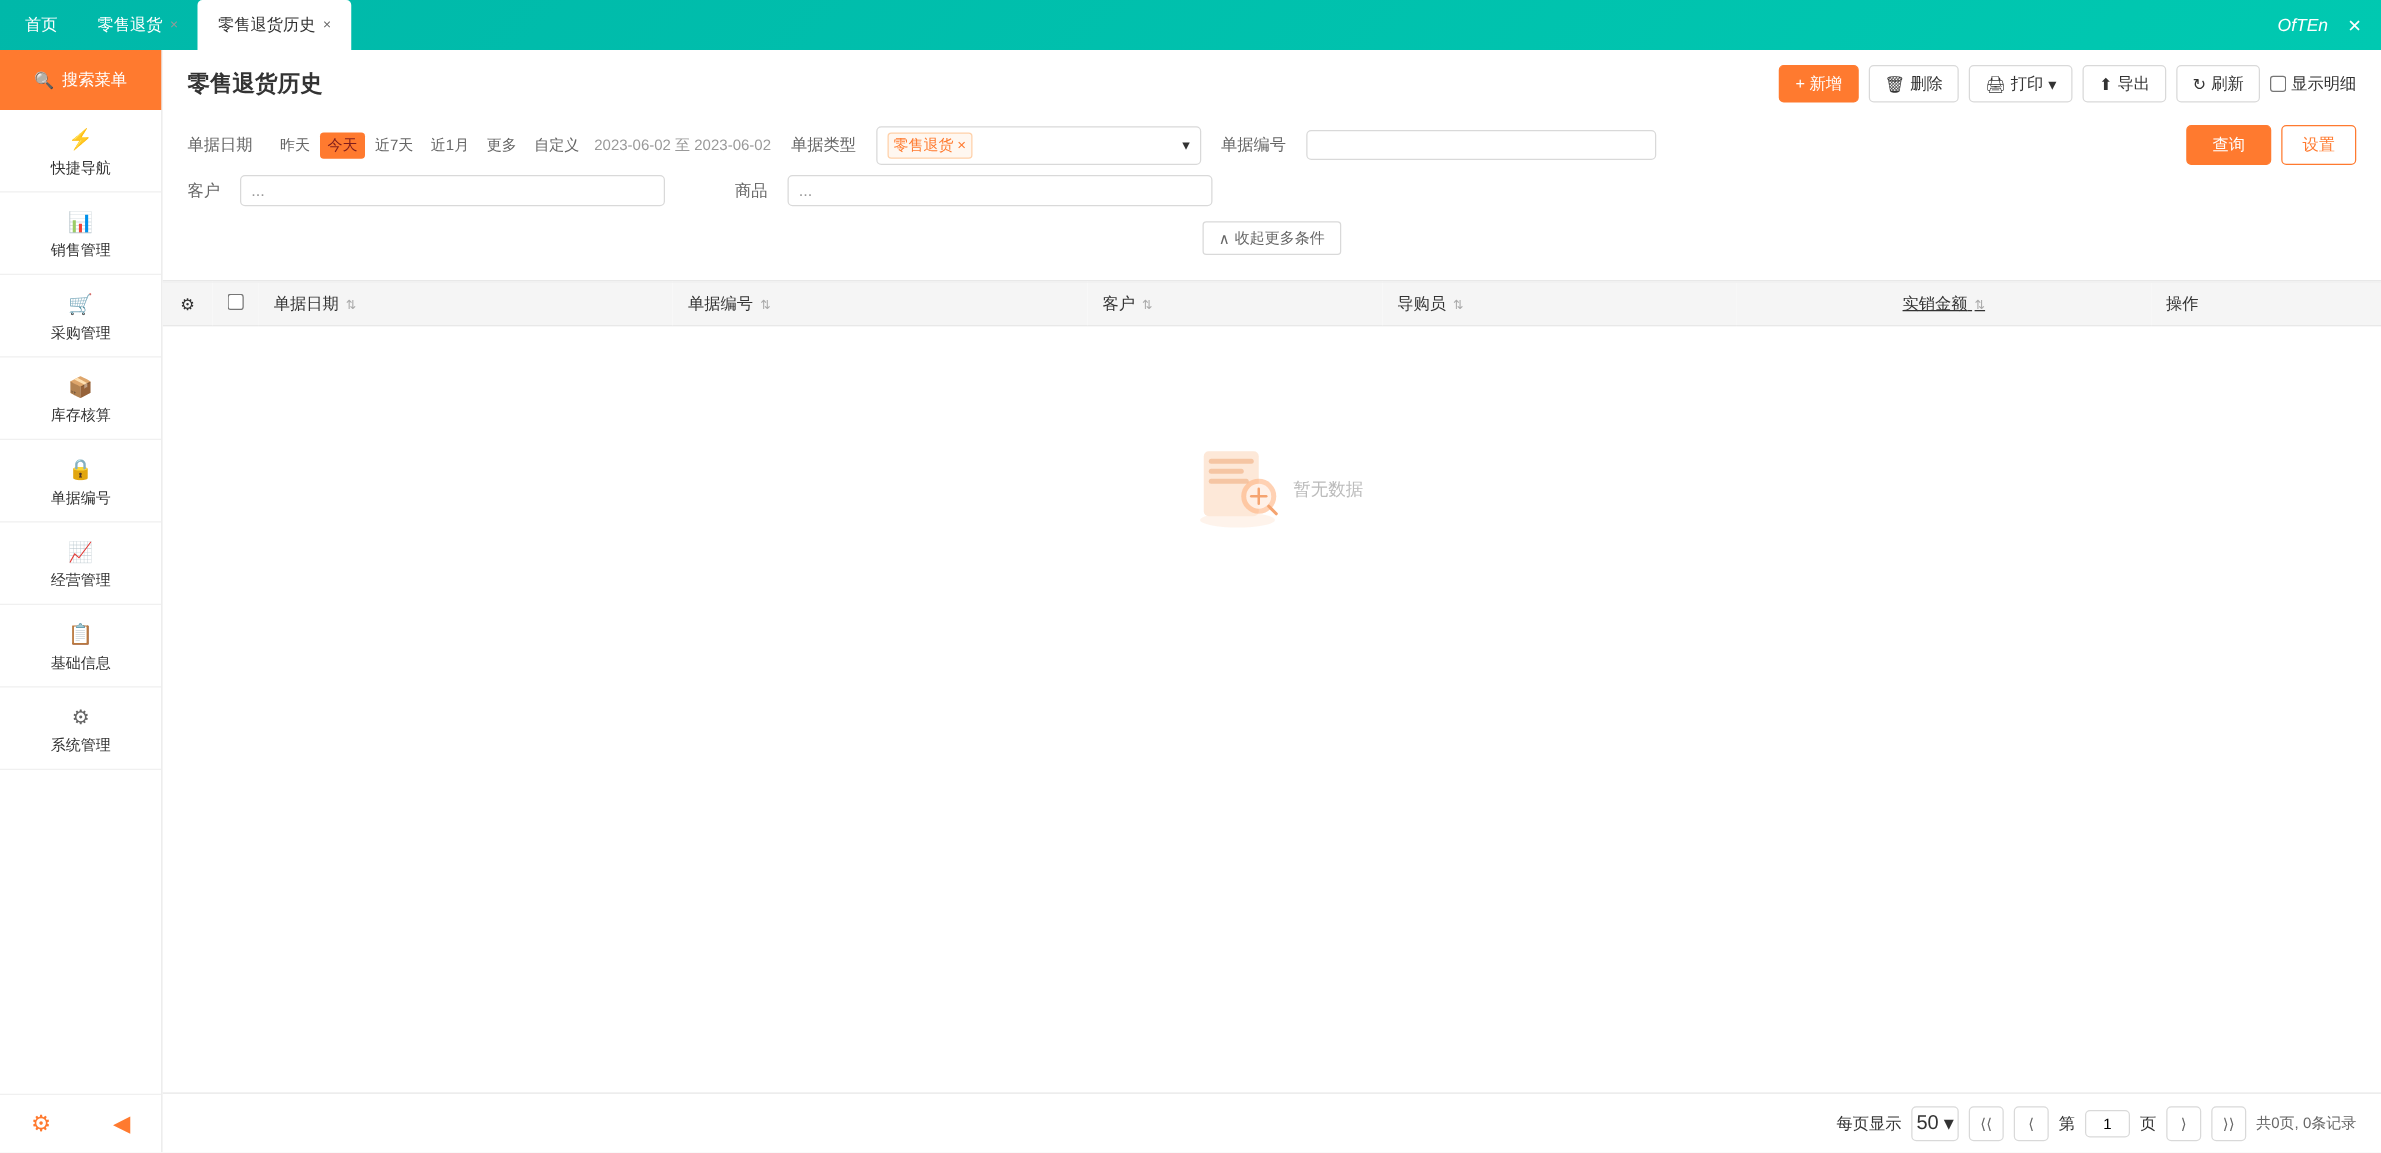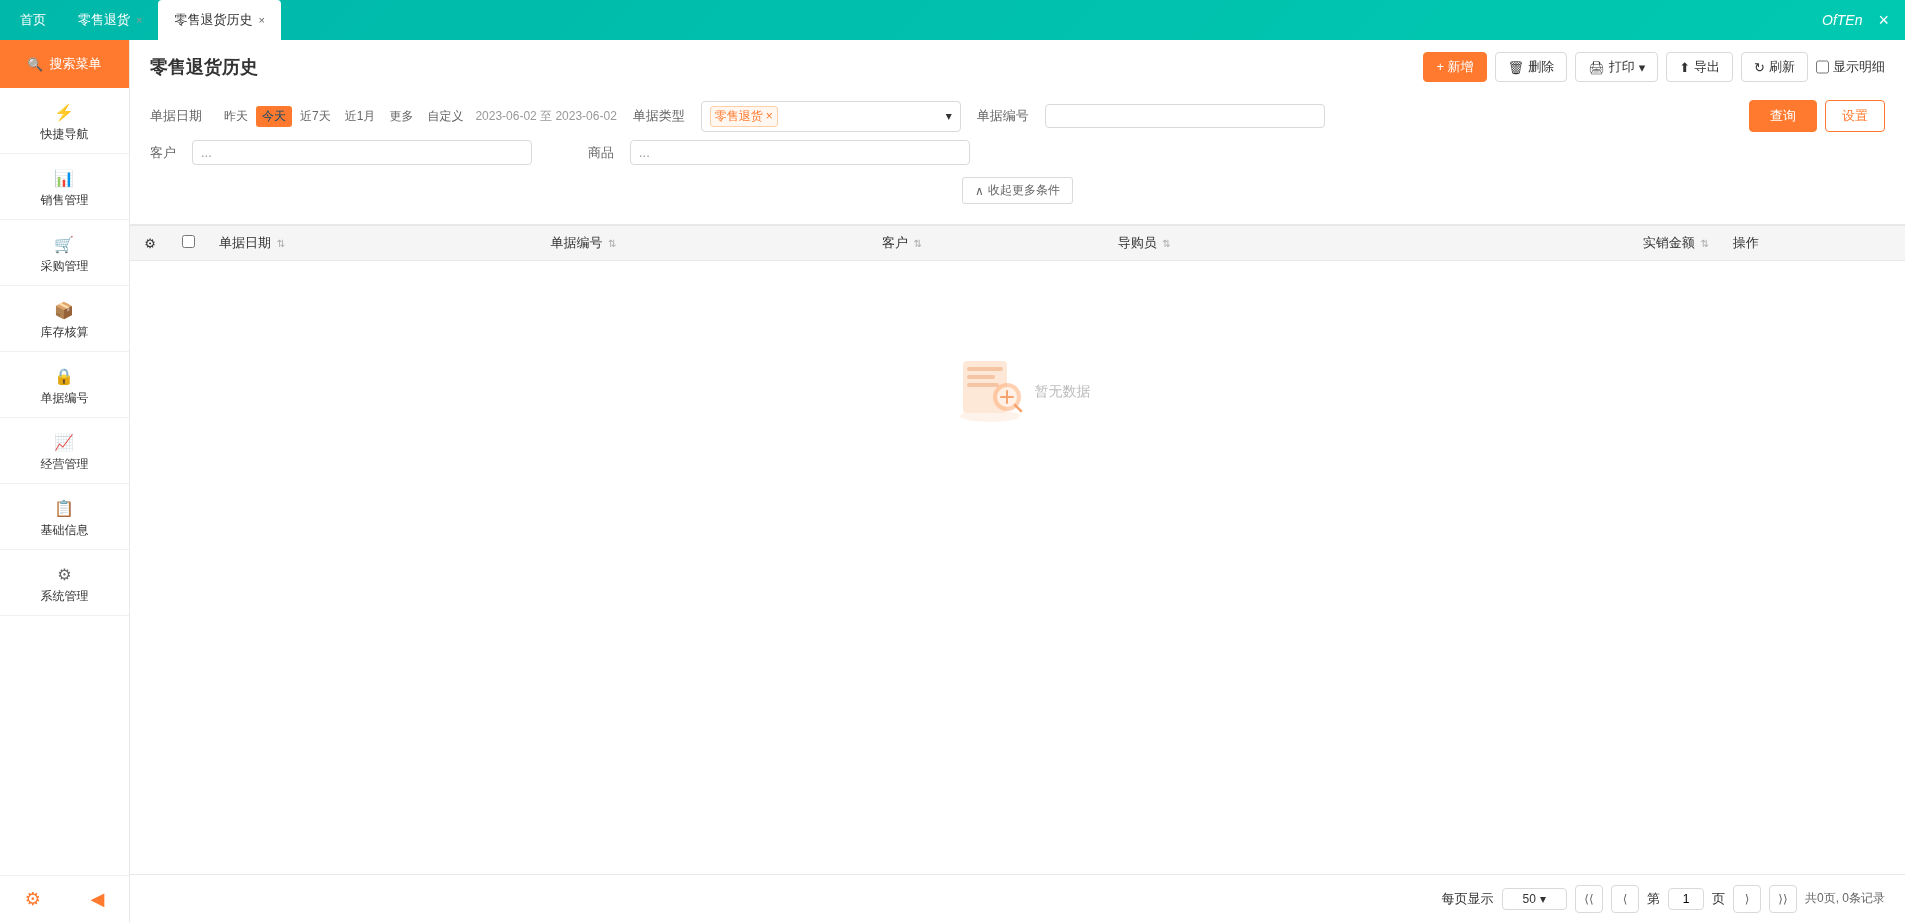--- a/index.html
+++ b/index.html
@@ -211,21 +211,21 @@
     }
     .date-opt {
       padding: 2px 6px;
       font-size: 12px;
       color: #666;
       cursor: pointer;
       border-radius: 3px;
     }
     .date-opt.active {
       background: #ff7a2f;
-      color: #0c4a6e;
+      color: #7f1d1d;
       border-radius: 3px;
     }
     .date-range-text {
       font-size: 12px;
       color: #999;
       margin-left: 4px;
     }
     .filter-input {
       border: 1px solid #d9d9d9;
       border-radius: 4px;
@@ -339,22 +339,22 @@
       justify-content: flex-end;
       padding: 0 20px;
       gap: 8px;
       font-size: 13px;
       color: #333;
       flex-shrink: 0;
     }
     .page-size-select {
       border: 1px solid #d9d9d9;
       border-radius: 4px;
-      padding: 3px 20px;
-      font-size: 12px;
+      padding: 3px 3px;
+      font-size: 16px;
       display: flex;
       align-items: center;
       gap: 4px;
       cursor: pointer;
     }
     .page-nav-btn {
       width: 28px;
       height: 28px;
       border: 1px solid #d9d9d9;
       border-radius: 4px;
@@ -551,21 +551,21 @@
               <span class="sort-icon">⇅</span>
             </th>
             <th>
               <span>客户</span>
               <span class="sort-icon">⇅</span>
             </th>
             <th>
               <span>导购员</span>
               <span class="sort-icon">⇅</span>
             </th>
-            <th style="text-align:right;">
+            <th style="text-align:center;text-decoration:underline;">
               <span>实销金额</span>
               <span class="sort-icon">⇅</span>
             </th>
             <th>
               <span>操作</span>
             </th>
           </tr>
         </thead>
         <tbody>
           <tr>

